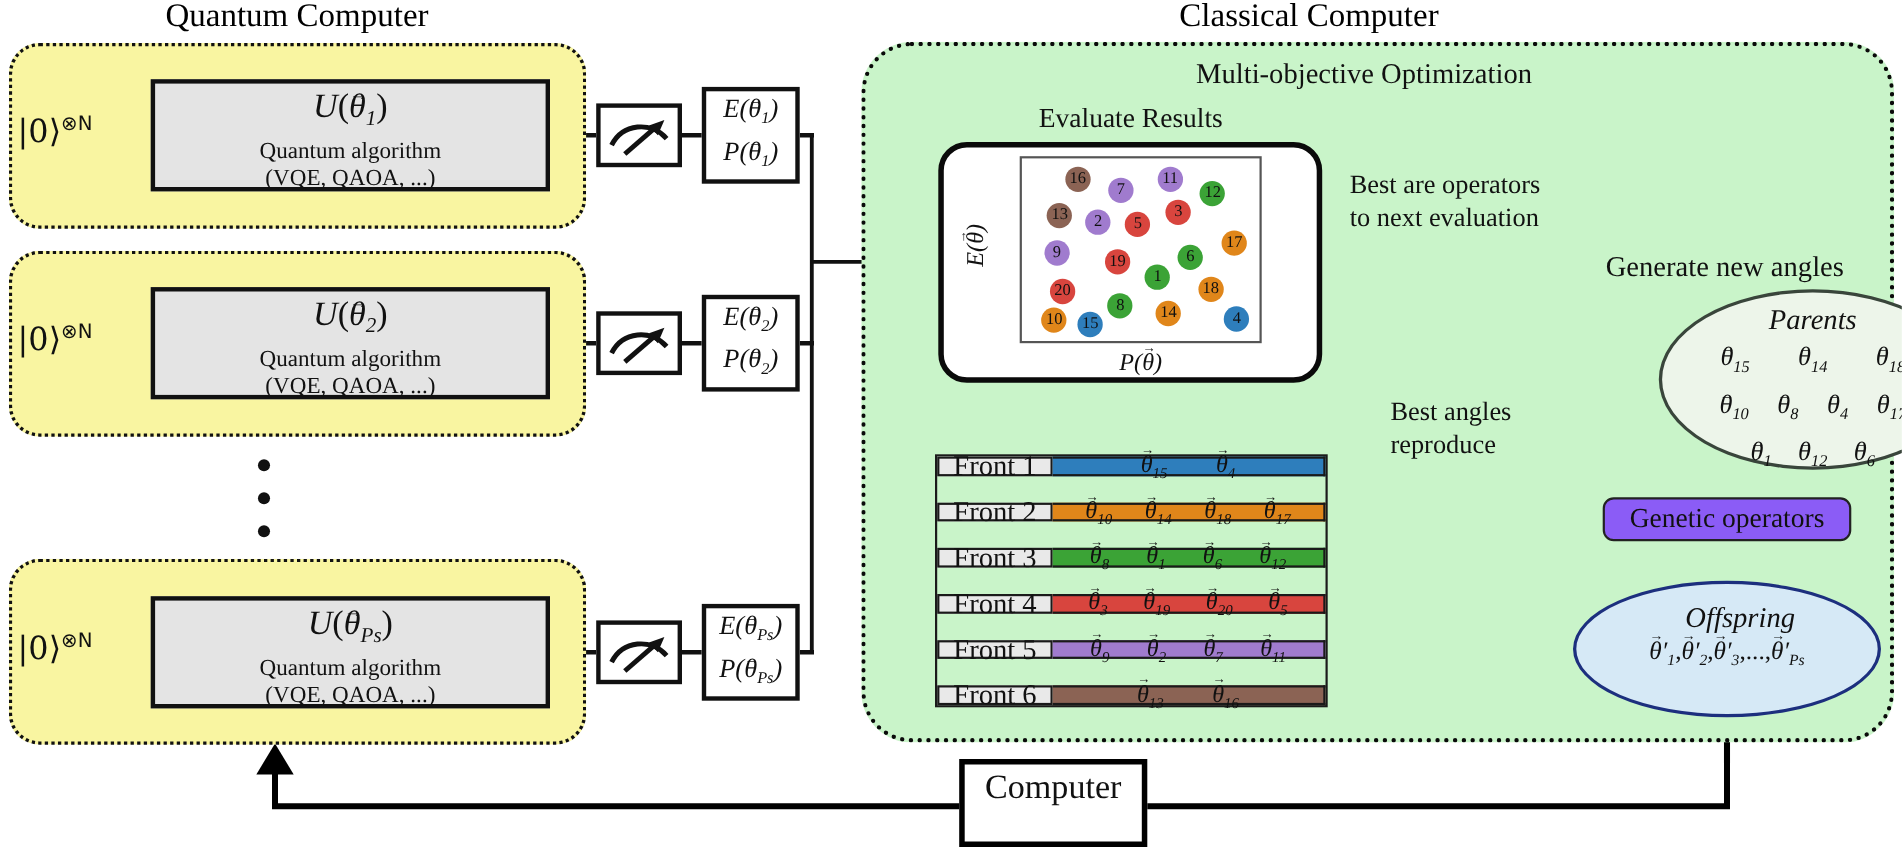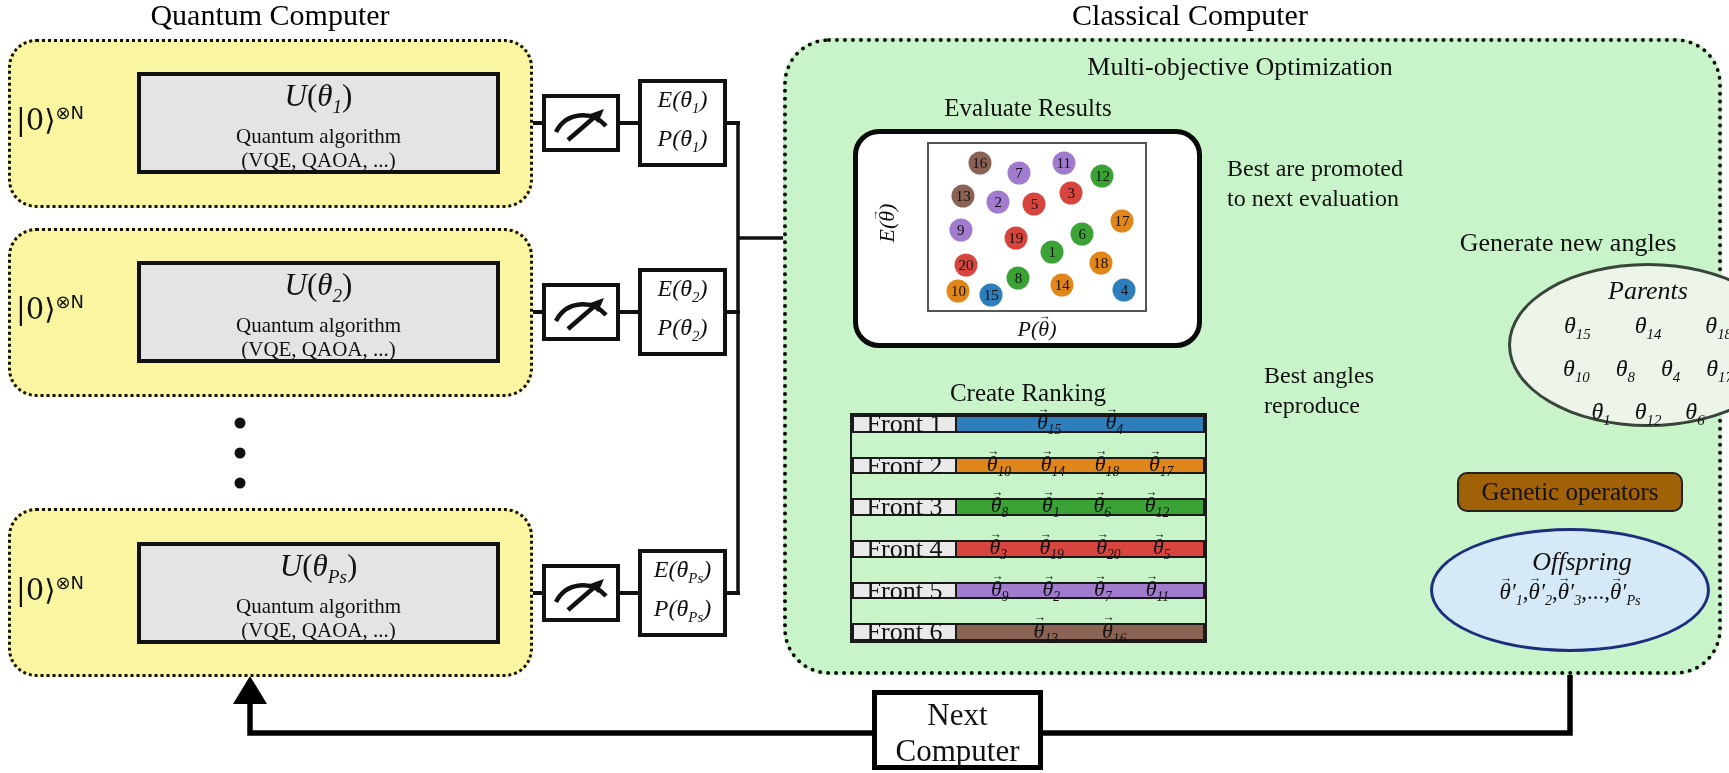--- a/index.html
+++ b/index.html
@@ -34,22 +34,22 @@
   .rvals{flex:1;border:2px solid #1a1a1a;border-left:none;box-sizing:border-box;
          display:flex;align-items:center;font-size:22px;}
   .rvals.n4{justify-content:space-evenly;}
   .rvals.n2{justify-content:center;gap:44px;}
   .note{font-size:24px;line-height:30px;white-space:nowrap;}
   .ellipse{border-radius:50%;box-sizing:border-box;display:flex;flex-direction:column;align-items:center;}
   .parents-el{background:#edf5ea;border:3.5px solid #39453b;}
   .offspring-el{background:#d6e9f6;border:3px solid #1c2f7e;}
   .el-title{font-style:italic;font-size:26px;}
   .prow{display:flex;justify-content:center;font-size:24px;line-height:26px;}
-  .genbox{background:#a16207;border:2.5px solid #222;border-radius:10px;box-sizing:border-box;
-          display:flex;align-items:center;justify-content:center;font-size:25px;white-space:nowrap;margin-top:20px;}
+  .genbox{background:#8b5cf6;border:2.5px solid #222;border-radius:10px;box-sizing:border-box;
+          display:flex;align-items:center;justify-content:center;font-size:25px;white-space:nowrap;}
   .nextbox{background:#fff;border:5px solid #000;box-sizing:border-box;text-align:center;
            font-size:31px;line-height:36px;padding-top:2px;}
   
   .vec{position:relative;display:inline-block;font-style:italic;}
   .vec .varrow{position:absolute;top:-0.60em;left:0.02em;font-size:0.55em;font-style:normal;}
   .vec sub{font-size:0.62em;font-style:italic;}
   .fn{font-style:italic;}
 </style>
 </head>
 <body>
@@ -177,21 +177,20 @@
       <div class="pt" style="left:17.1%;top:72.9%;background:#d8453e;">20</div>
       <div class="pt" style="left:41.4%;top:80.8%;background:#3ba336;">8</div>
       <div class="pt" style="left:61.7%;top:84.7%;background:#e0861a;">14</div>
       <div class="pt" style="left:90.5%;top:87.8%;background:#2e7ebc;">4</div>
       <div class="pt" style="left:13.6%;top:88.6%;background:#e0861a;">10</div>
       <div class="pt" style="left:28.8%;top:91.2%;background:#2e7ebc;">15</div>
     </div>
   <div class="abs axis" id="ylabel" style="left:847px;top:210px;width:80px;text-align:center;transform:rotate(-90deg);"><span class="fn">E</span>(<span class="vec"><span class="varrow">→</span>θ</span>)</div>
   <div class="abs axis ctext" id="xlabel" style="left:997px;top:316px;width:80px;"><span class="fn">P</span>(<span class="vec"><span class="varrow">→</span>θ</span>)</div>
 
-  <div class="abs ctext subhead" style="left:853px;top:379px;width:350px;font-size:25px;">Create Ranking</div>
   <div id="rtable" class="abs rtable" style="left:850px;top:413px;width:357px;height:230px;">
     <div class="rrow">
       <div class="rlabel">Front 1</div>
       <div class="rvals n2" style="background:#2e7ebc;">
         <span><span class="vec"><span class="varrow">→</span>θ<sub>15</sub></span></span>
           <span><span class="vec"><span class="varrow">→</span>θ<sub>4</sub></span></span>
       </div>
     </div>
     <div class="rrow">
       <div class="rlabel">Front 2</div>
@@ -232,21 +231,21 @@
     <div class="rrow">
       <div class="rlabel">Front 6</div>
       <div class="rvals n2" style="background:#8b6354;">
         <span><span class="vec"><span class="varrow">→</span>θ<sub>13</sub></span></span>
           <span><span class="vec"><span class="varrow">→</span>θ<sub>16</sub></span></span>
       </div>
     </div>
     </div>
 
   <div class="abs note" style="left:1227px;top:153px;">
-    <div>Best are promoted</div>
+    <div>Best are operators</div>
     <div>to next evaluation</div>
   </div>
   <div class="abs note" style="left:1264px;top:360px;">
     <div>Best angles</div>
     <div>reproduce</div>
   </div>
 
   <div class="abs ctext subhead" style="left:1418px;top:228px;width:300px;">Generate new angles</div>
   <div class="abs ellipse parents-el" style="left:1508px;top:263px;width:280px;height:164px;">
     <div class="el-title" style="margin-top:10px;">Parents</div>
@@ -271,16 +270,15 @@
   </div>
 
   <div class="abs genbox" style="left:1457px;top:452px;width:226px;height:40px;">Genetic operators</div>
 
   <div class="abs ellipse offspring-el" style="left:1430px;top:528px;width:280px;height:124px;">
     <div class="el-title" style="margin-top:16px;margin-left:24px;">Offspring</div>
     <div id="offspring-items" style="font-size:23px;margin-top:2px;"><span class="vec"><span class="varrow">→</span>θ′<sub>1</sub></span>,<span class="vec"><span class="varrow">→</span>θ′<sub>2</sub></span>,<span class="vec"><span class="varrow">→</span>θ′<sub>3</sub></span>,...,<span class="vec"><span class="varrow">→</span>θ′<sub>Ps</sub></span></div>
   </div>
 
   <div class="abs nextbox" style="left:872px;top:690px;width:171px;height:80px;">
-    <div>Next</div>
     <div>Computer</div>
   </div>
 </div>
 
 </body></html>

